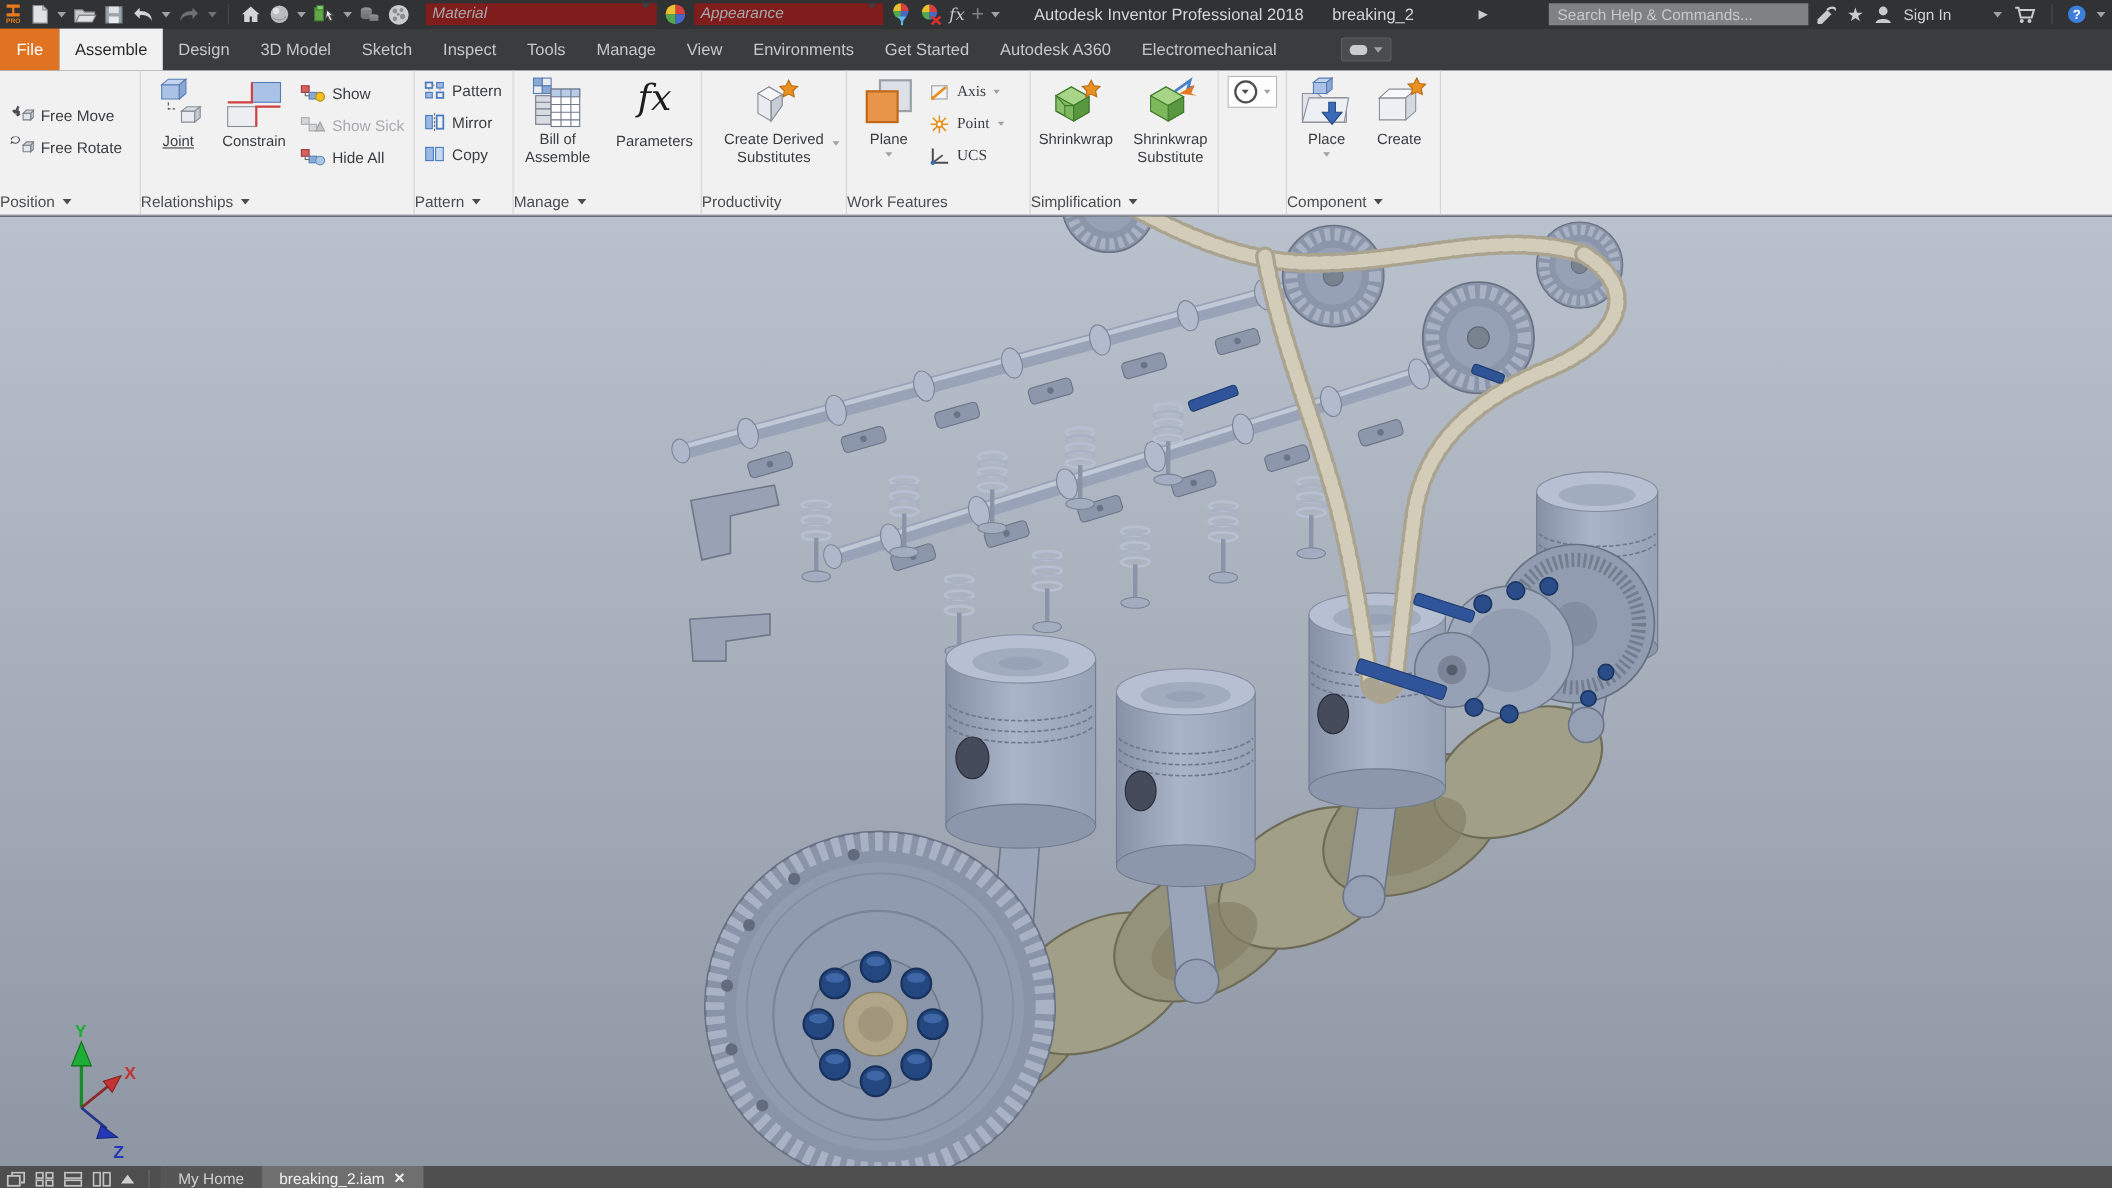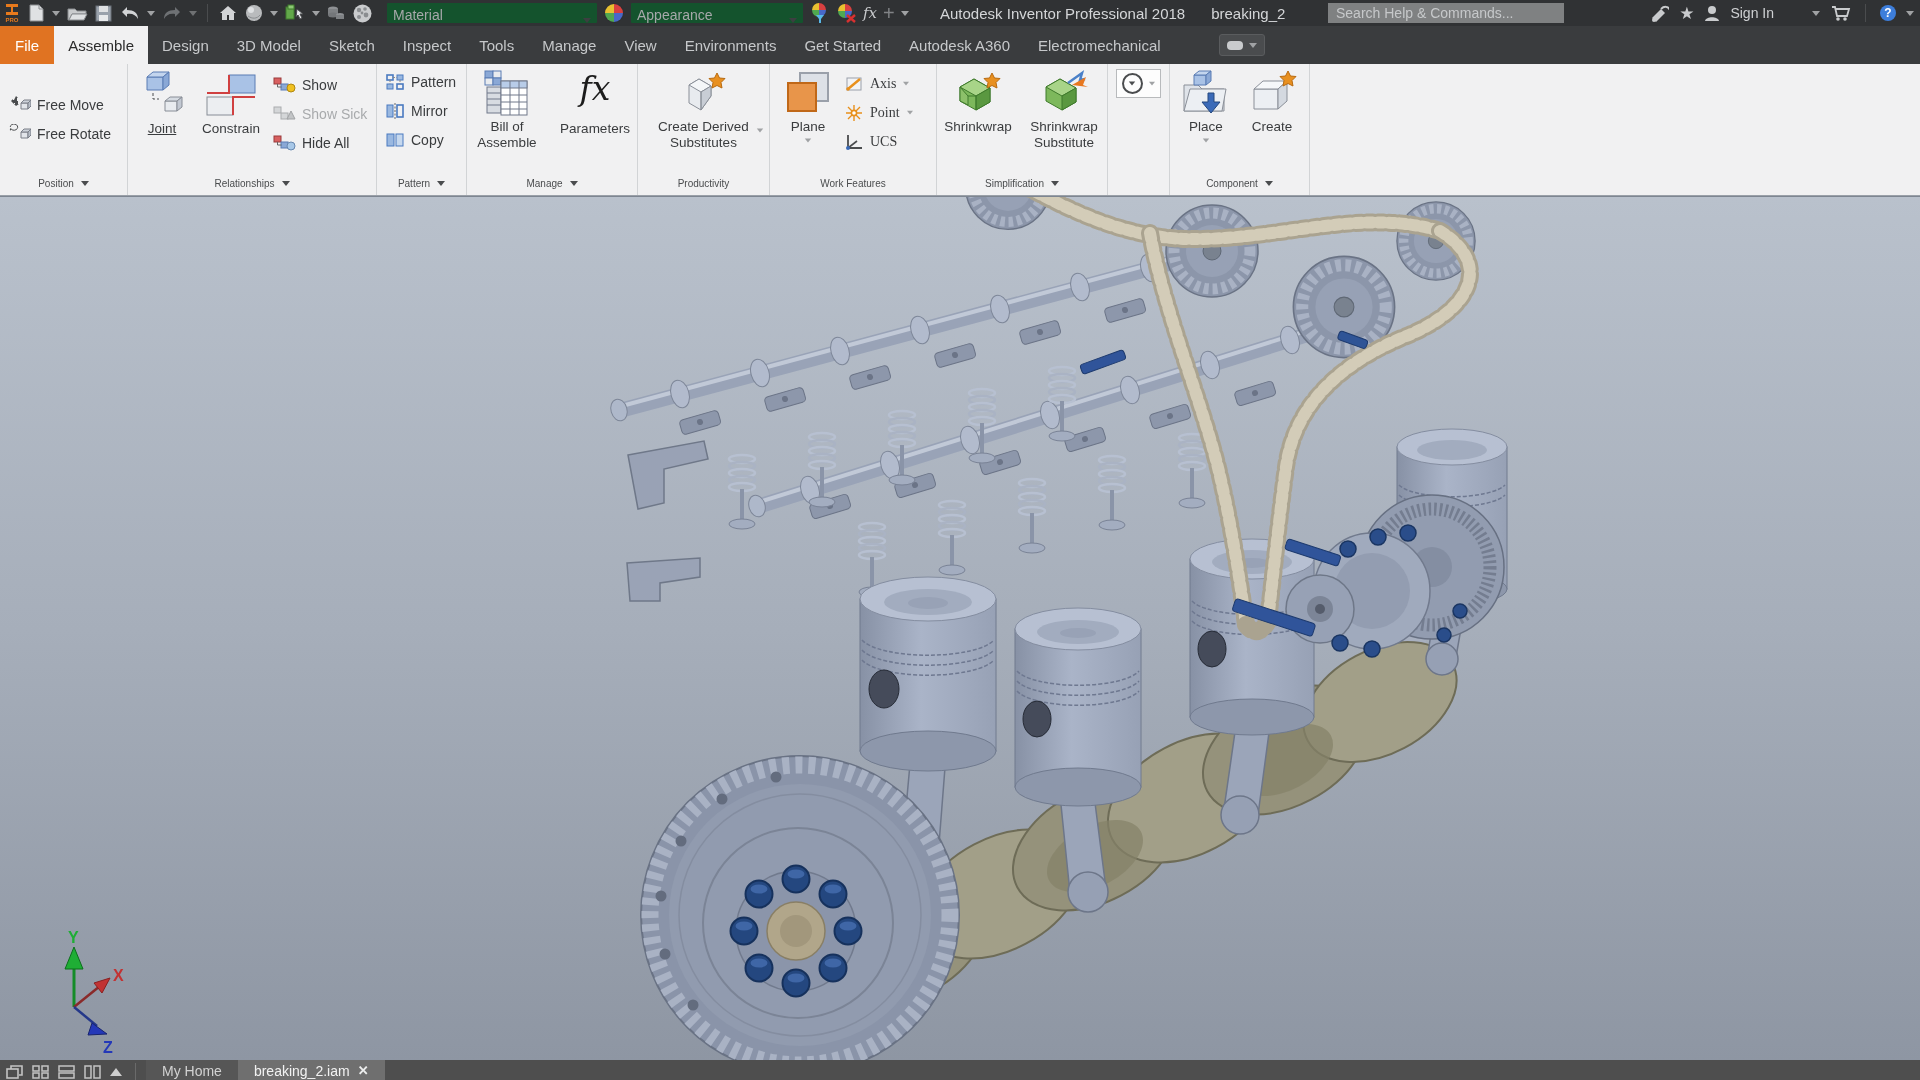--- a/index.html
+++ b/index.html
@@ -4,32 +4,32 @@
 <style>
   html,body{margin:0;padding:0;background:#222;}
   .app{position:relative;width:1920px;height:1080px;overflow:hidden;
        font-family:"Liberation Sans",sans-serif;-webkit-font-smoothing:antialiased;}
   
   .titlebar{position:absolute;left:0;top:0;width:1920px;height:26px;background:#303234;
             display:flex;align-items:center;}
   .qat{display:flex;align-items:center;gap:6px;padding-left:4px;}
   .qicon{display:flex;align-items:center;justify-content:center;height:22px;}
   .qsep{width:1px;height:18px;background:#4a4c4e;margin:0 4px;}
-  .combo{display:flex;align-items:flex-end;background:#14532d;height:20px;border-radius:1px;
-         padding:0 6px;color:#a6a8aa;font-size:14px;}
+  .combo{display:flex;align-items:flex-start;background:#7f1d1d;height:20px;border-radius:1px;
+         padding:0 6px;color:#a6a8aa;font-style:italic;font-size:14px;}
   .combo .car{margin-left:auto;border-top-color:#3d3f41;}
   .combo-material{width:198px;margin-left:8px;}
   .combo-appearance{width:160px;}
   .car{width:0;height:0;border-left:4px solid transparent;border-right:4px solid transparent;
        border-top:5px solid #a0a2a4;display:inline-block;}
   .car-dim{border-top-color:#6f7173;}
   .title-center{position:absolute;left:940px;top:0;height:26px;display:flex;align-items:center;
                 color:#d4d6d8;font-size:15px;gap:26px;white-space:nowrap;}
   .play-arrow{position:absolute;left:1344px;top:6px;color:#c9cbcd;font-size:11px;}
-  .searchbox{position:absolute;left:1328px;top:3px;width:236px;height:20px;background:#7f8182;
+  .searchbox{position:absolute;left:1408px;top:3px;width:236px;height:20px;background:#7f8182;
              border:none;color:#2c2c2c;font-size:14px;padding:0 8px;outline:none;box-sizing:border-box;}
   .searchbox::placeholder{color:#c6c8ca;opacity:1;}
   .right-icons{position:absolute;right:6px;top:0;height:26px;display:flex;align-items:center;gap:10px;
                color:#c9cbcd;font-size:14px;}
   .signin{color:#cfd1d3;}
   .glyph{font-size:15px;color:#c9cbcd;line-height:1;}
   .helpdot{width:16px;height:16px;border-radius:50%;background:#3d7edb;color:#fff;font-size:12px;
            display:flex;align-items:center;justify-content:center;font-weight:bold;}
   
   .tabrow{position:absolute;left:0;top:26px;width:1920px;height:38px;background:#3a3c3e;
@@ -38,22 +38,22 @@
   .rtab-file{background:#e07322;color:#fff;padding:0 15px;}
   .rtab-active{background:#f1f1f2;color:#2b2b2b;}
   .ribbon-toggle{margin-left:44px;align-self:center;display:flex;align-items:center;gap:6px;
                  background:#4a4c4e;border:1px solid #5a5c5e;border-radius:3px;height:20px;padding:0 7px;}
   .ribbon-toggle .pill{width:16px;height:9px;background:#c9cbcd;border-radius:4px;}
   
   .ribbon{position:absolute;left:0;top:64px;width:1920px;height:132px;background:#f1f1f2;
           display:flex;border-bottom:1px solid #9aa0a8;box-sizing:border-box;}
   .panel{height:131px;border-right:1px solid #d2d4d6;display:flex;flex-direction:column;box-sizing:border-box;}
   .panel-body{flex:1;display:flex;align-items:flex-start;}
-  .panel-label{height:24px;display:flex;align-items:center;justify-content:center;gap:7px;
-               color:#4a4c4e;font-size:10px;}
+  .panel-label{height:24px;display:flex;align-items:center;justify-content:flex-start;gap:7px;
+               color:#4a4c4e;font-size:14px;}
   .panel-label .car{border-top-color:#4a4c4e;border-left-width:4px;border-right-width:4px;}
   .btn-big{display:flex;flex-direction:column;align-items:center;text-align:center;
            color:#3a3c3e;font-size:13.5px;line-height:1.18;padding-top:5px;position:relative;}
   .btn-small{display:flex;align-items:center;gap:6px;color:#3a3c3e;font-size:14px;height:29px;white-space:nowrap;}
   .dim{color:#a8aaac;}
   .col{display:flex;flex-direction:column;justify-content:flex-start;padding-top:3px;}
   .fx-big{font-family:"DejaVu Serif",serif;font-style:italic;font-size:33px;color:#1c1c1c;line-height:40px;}
   .fx-small{font-family:"DejaVu Serif",serif;font-style:italic;font-size:15px;color:#c9cbcd;}
   .gallery-box{margin:5px 8px 0 8px;width:46px;height:27px;background:#fdfdfd;border:1px solid #b8babc;
                display:flex;align-items:center;justify-content:center;gap:5px;}

